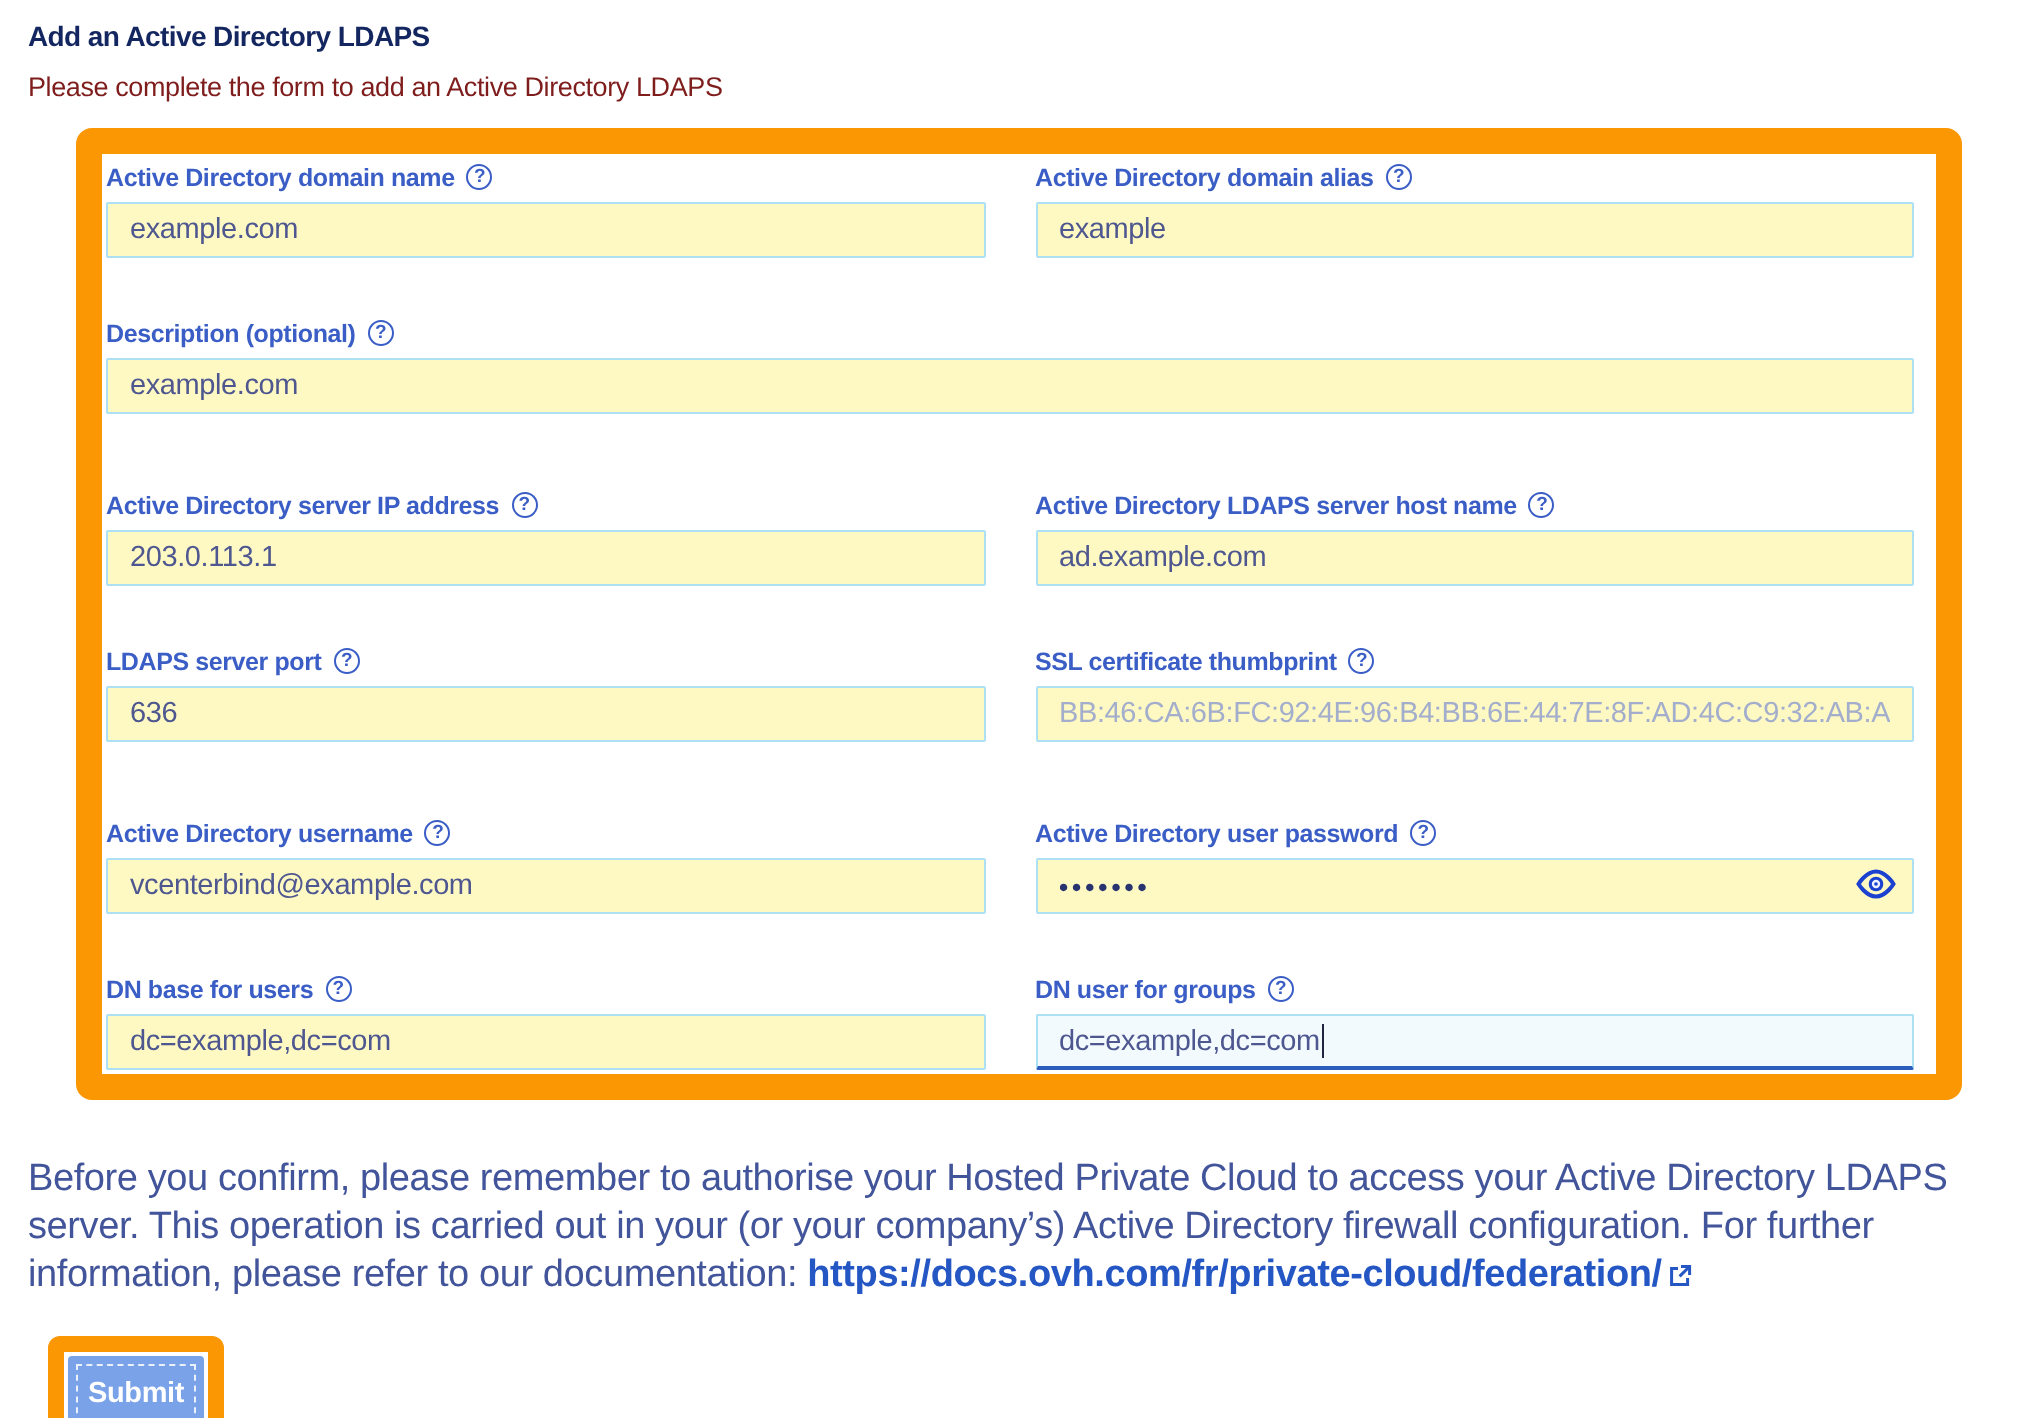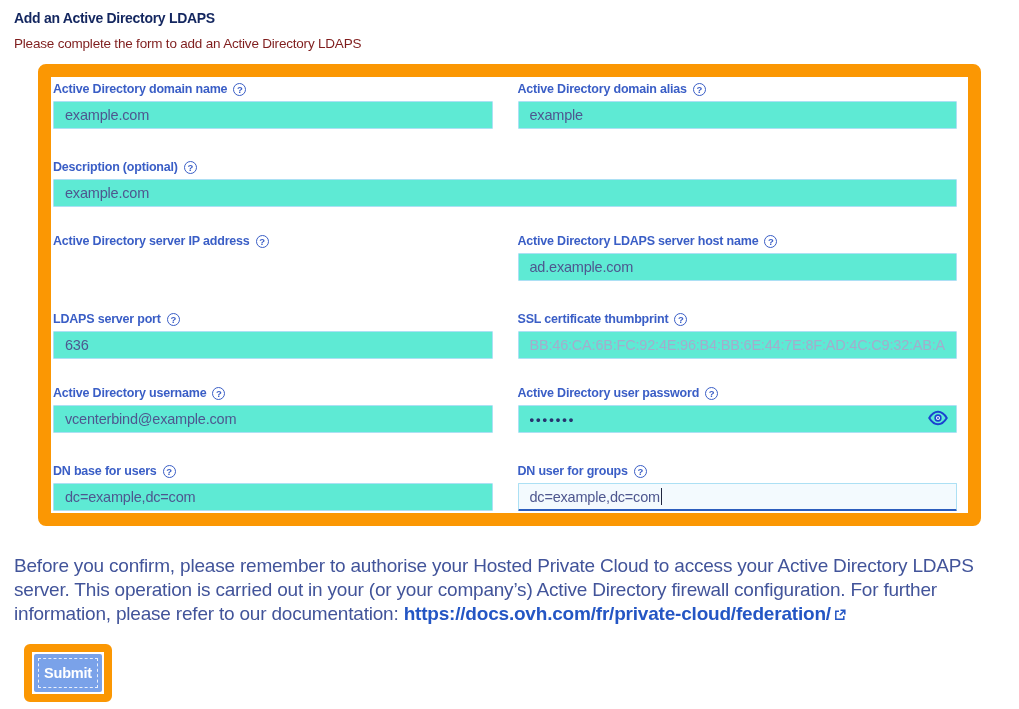--- a/index.html
+++ b/index.html
@@ -36,25 +36,25 @@
     background: #ffffff;
     padding: 4px 11px 0 2px;
   }
 
   .form-grid {
     display: grid;
     grid-template-columns: 1fr 1fr;
     column-gap: 25px;
   }
   .field { margin-bottom: 30px; }
-  .field.gap-lg { margin-bottom: 26px; }
+  .field.gap-lg { margin-bottom: 38px; }
   .field.gap-none { margin-bottom: 2px; }
   .full-width { grid-column: 1 / -1; }
 
-  .label-row { display: flex; align-items: flex-end; height: 15px; }
+  .label-row { display: flex; align-items: center; height: 15px; }
   .field-label {
     font-size: 12.5px;
     font-weight: bold;
     color: #3a5ec6;
     white-space: nowrap;
   }
   .help-icon {
     display: inline-flex;
     align-items: center;
     justify-content: center;
@@ -70,21 +70,21 @@
   }
 
   .text-input {
     display: block;
     width: 100%;
     height: 28px;
     margin-top: 5px;
     padding: 0 11px;
     border: 1px solid #ace0f4;
     border-radius: 1px;
-    background: #5eead4;
+    background: #fef9c3;
     font-family: inherit;
     font-size: 14.5px;
     letter-spacing: -0.2px;
     color: #4e578f;
   }
   .text-input::placeholder { color: #a3adcc; opacity: 1; }
 
   .input-wrap { position: relative; }
   .password-input {
     padding-right: 38px;
@@ -205,20 +205,21 @@
           <span class="help-icon">?</span>
         </div>
         <input class="text-input" type="text" value="example.com" style="">
       </div>
 
       <div class="field">
         <div class="label-row">
           <span class="field-label">Active Directory server IP address</span>
           <span class="help-icon">?</span>
         </div>
+        <input class="text-input" type="text" value="203.0.113.1" style="">
       </div>
 
       <div class="field">
         <div class="label-row">
           <span class="field-label">Active Directory LDAPS server host name</span>
           <span class="help-icon">?</span>
         </div>
         <input class="text-input" type="text" value="ad.example.com" style="">
       </div>
 

